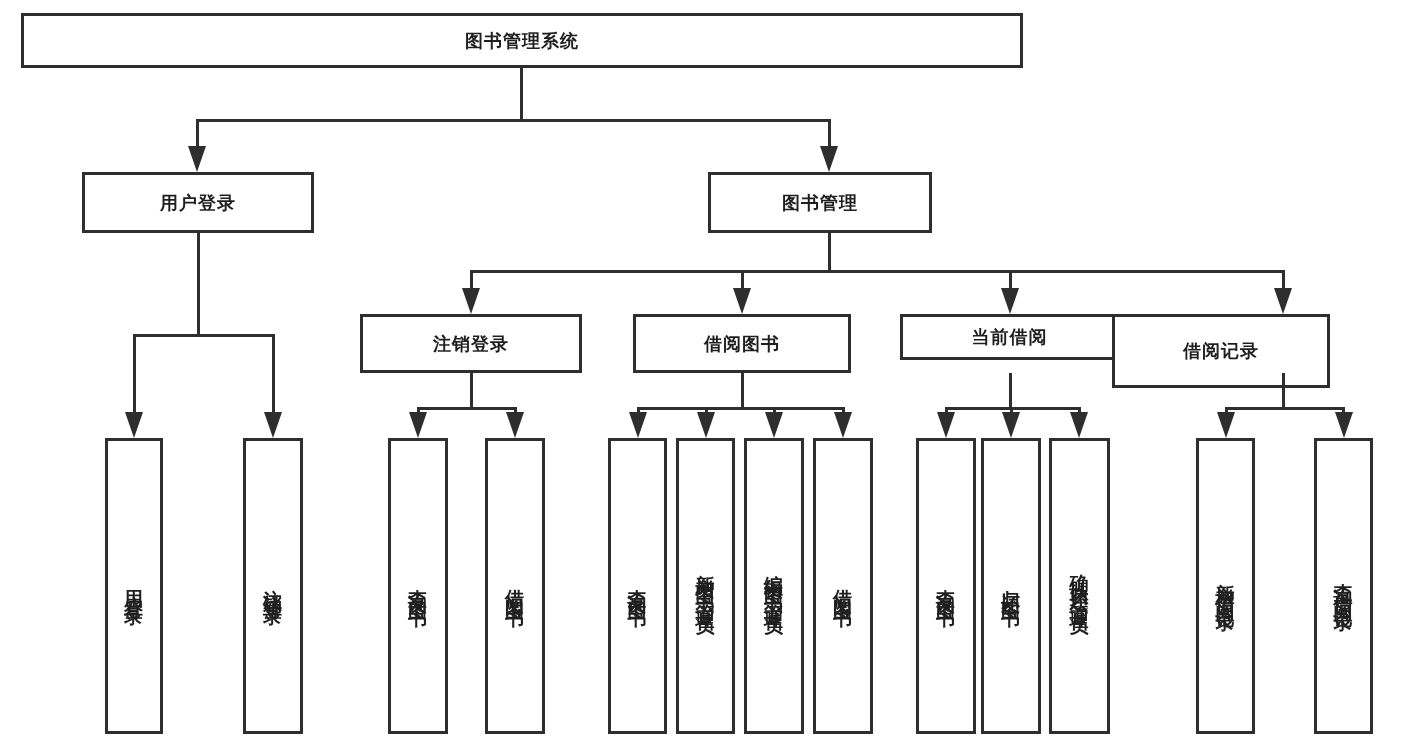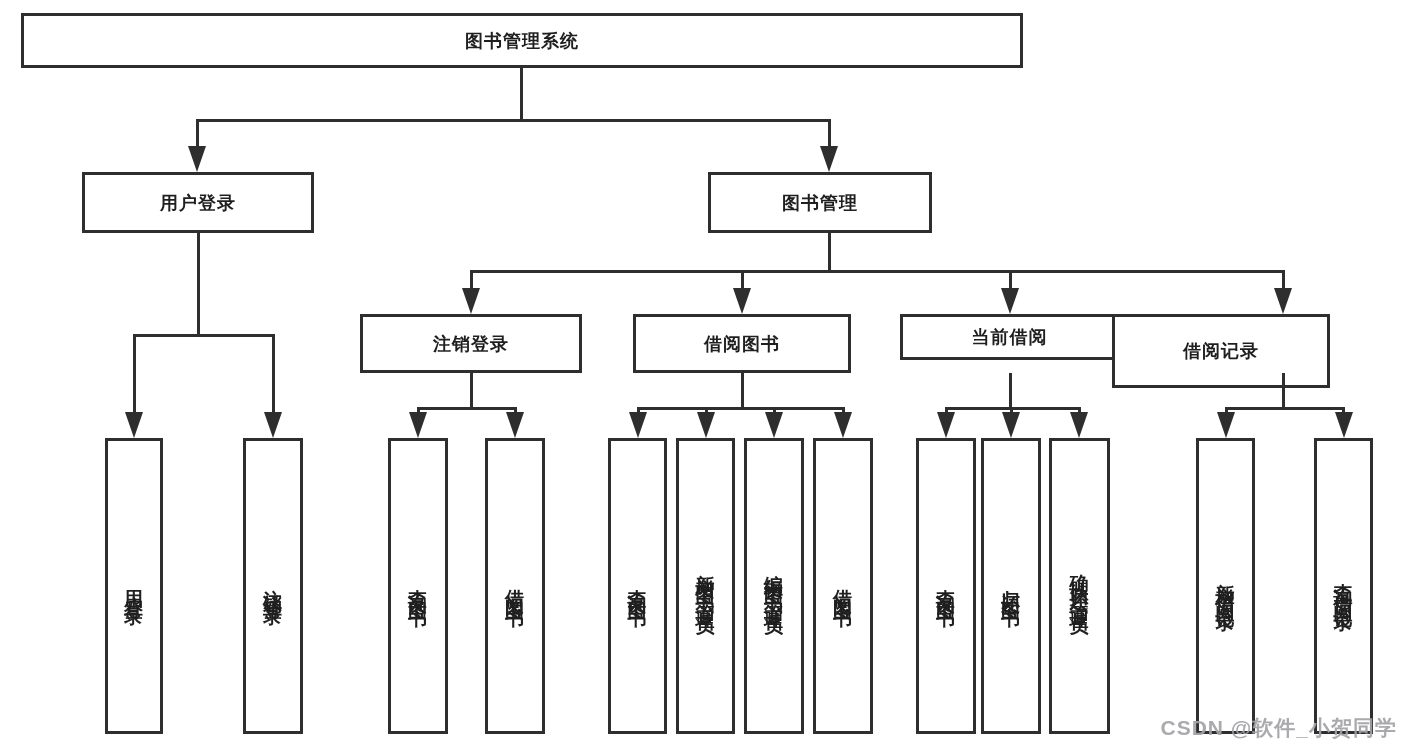--- a/index.html
+++ b/index.html
@@ -160,15 +160,14 @@
   <div class="arrow" style="left:1002px;top:412px"></div>
   <div class="arrow" style="left:1070px;top:412px"></div>
 
   <div class="vline" style="left:1282px;top:373px;width:3px;height:36px"></div>
   <div class="hline" style="left:1225px;top:407px;width:120px;height:3px"></div>
   <div class="vline" style="left:1225px;top:407px;width:3px;height:7px"></div>
   <div class="vline" style="left:1342px;top:407px;width:3px;height:7px"></div>
   <div class="arrow" style="left:1217px;top:412px"></div>
   <div class="arrow" style="left:1335px;top:412px"></div>
 
-  <div class="watermark">CSDN @软件_小贺同学</div>
 
 </div>
 
 </body></html>

